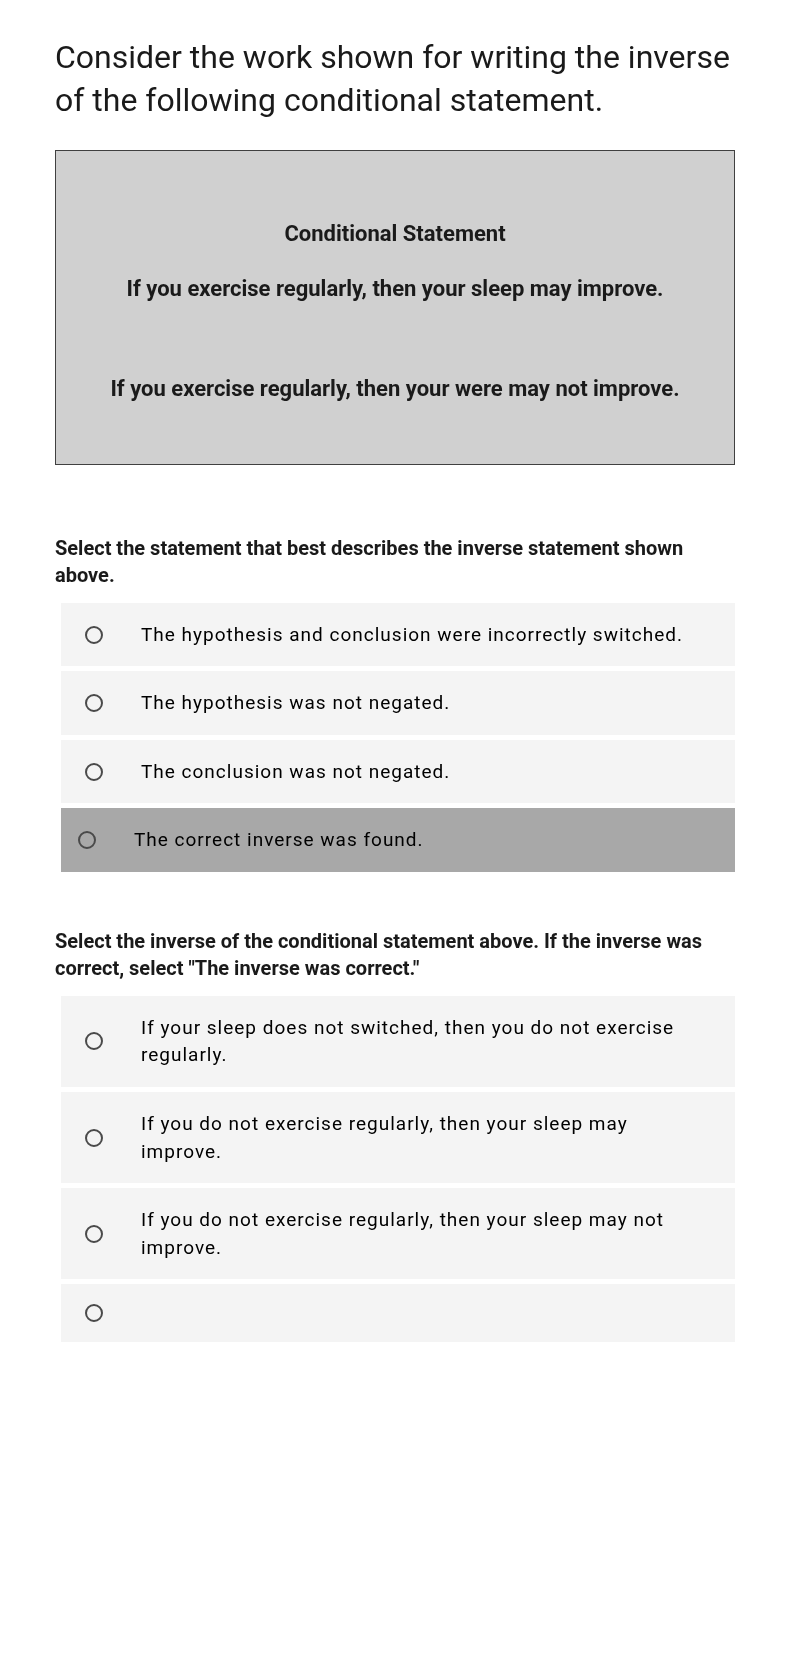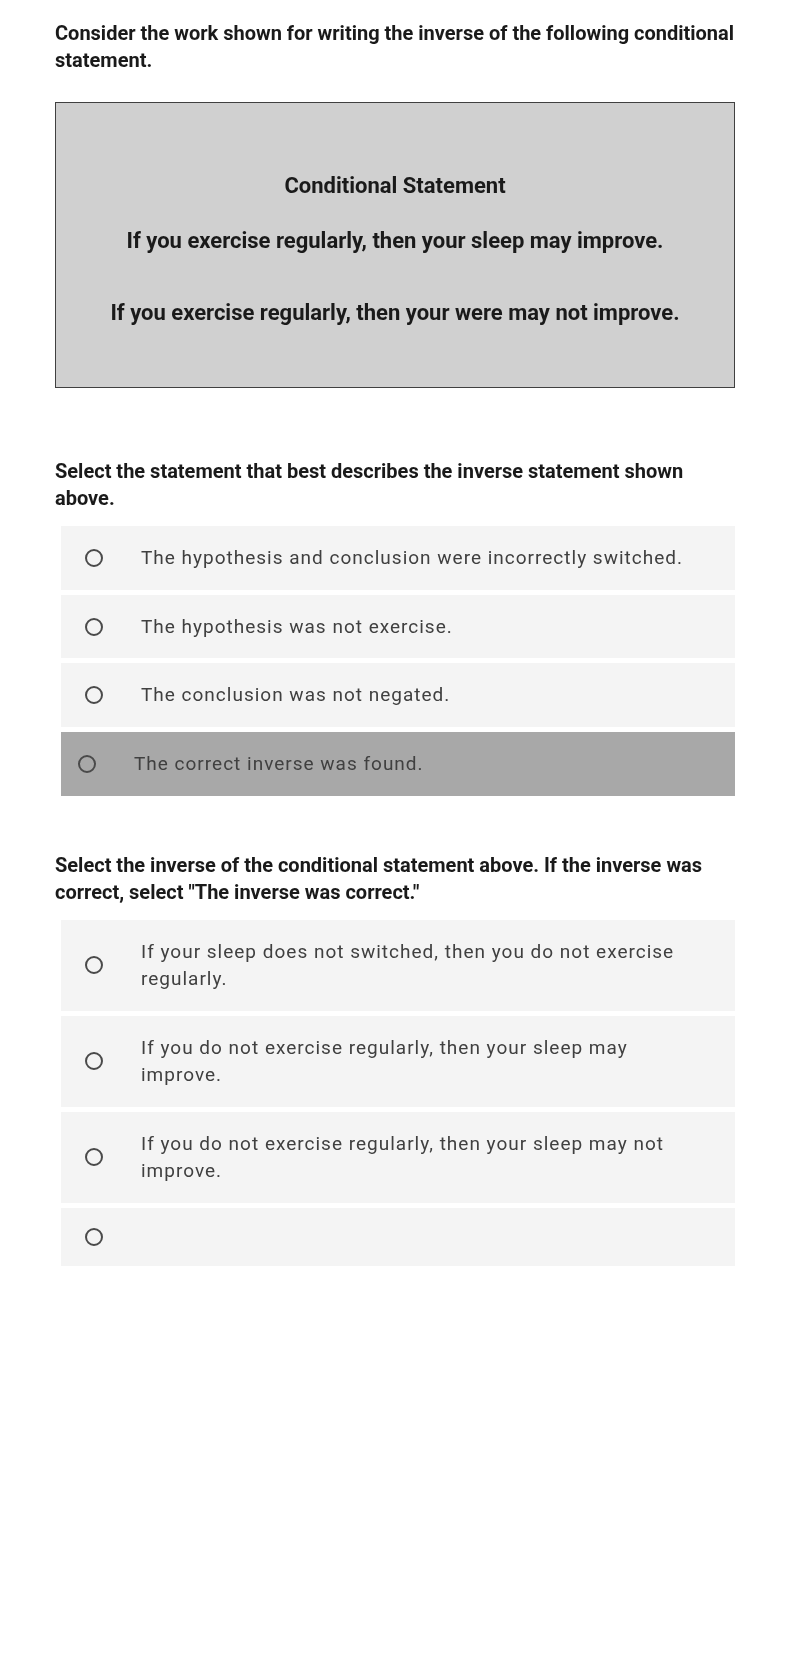--- a/index.html
+++ b/index.html
@@ -12,42 +12,42 @@
     background: #ffffff;
     width: 790px;
     padding: 10px 0 60px 0;
     color: #1a1a1a;
   }
   .container {
     margin: 0 auto;
     width: 680px;
   }
   .intro {
-    font-size: 20px;
-    font-weight: 700;
+    font-size: 32px;
+    font-weight: 400;
     line-height: 1.35;
-    margin: 10px 0 28px 0;
+    margin: 26px 0 28px 0;
   }
   .statement-box {
     background: #d0d0d0;
     border: 1px solid #404040;
     padding: 70px 40px 60px 40px;
     text-align: center;
     margin-bottom: 70px;
   }
   .stmt-heading {
     font-size: 22px;
     font-weight: 700;
     margin-bottom: 28px;
   }
   .stmt-body {
     font-size: 22px;
     font-weight: 700;
     line-height: 1.35;
-    margin-bottom: 42px;
+    margin-bottom: 70px;
   }
   .stmt-body.last {
     margin-bottom: 0;
   }
   .question-prompt {
     font-size: 20px;
     font-weight: 700;
     line-height: 1.35;
     margin-bottom: 14px;
   }
@@ -76,21 +76,21 @@
     height: 18px;
     flex: 0 0 18px;
     border: 2.5px solid #4a4a4a;
     border-radius: 50%;
     margin-right: 38px;
     background: transparent;
   }
   .opt-label {
     font-size: 19px;
     letter-spacing: 1px;
-    color: #404040;
+    color: #000000;
     line-height: 1.45;
   }
 </style>
 </head>
 <body>
 
 <div class="container">
 
   <div class="intro">Consider the work shown for writing the inverse of the following conditional statement.</div>
 
@@ -101,21 +101,21 @@
   </div>
 
   <div class="question-prompt">Select the statement that best describes the inverse statement shown above.</div>
   <div class="options">
     <div class="option">
       <span class="radio"></span>
       <span class="opt-label">The hypothesis and conclusion were incorrectly switched.</span>
     </div>
     <div class="option">
       <span class="radio"></span>
-      <span class="opt-label">The hypothesis was not exercise.</span>
+      <span class="opt-label">The hypothesis was not negated.</span>
     </div>
     <div class="option">
       <span class="radio"></span>
       <span class="opt-label">The conclusion was not negated.</span>
     </div>
     <div class="option hover">
       <span class="radio"></span>
       <span class="opt-label">The correct inverse was found.</span>
     </div>
   </div>

